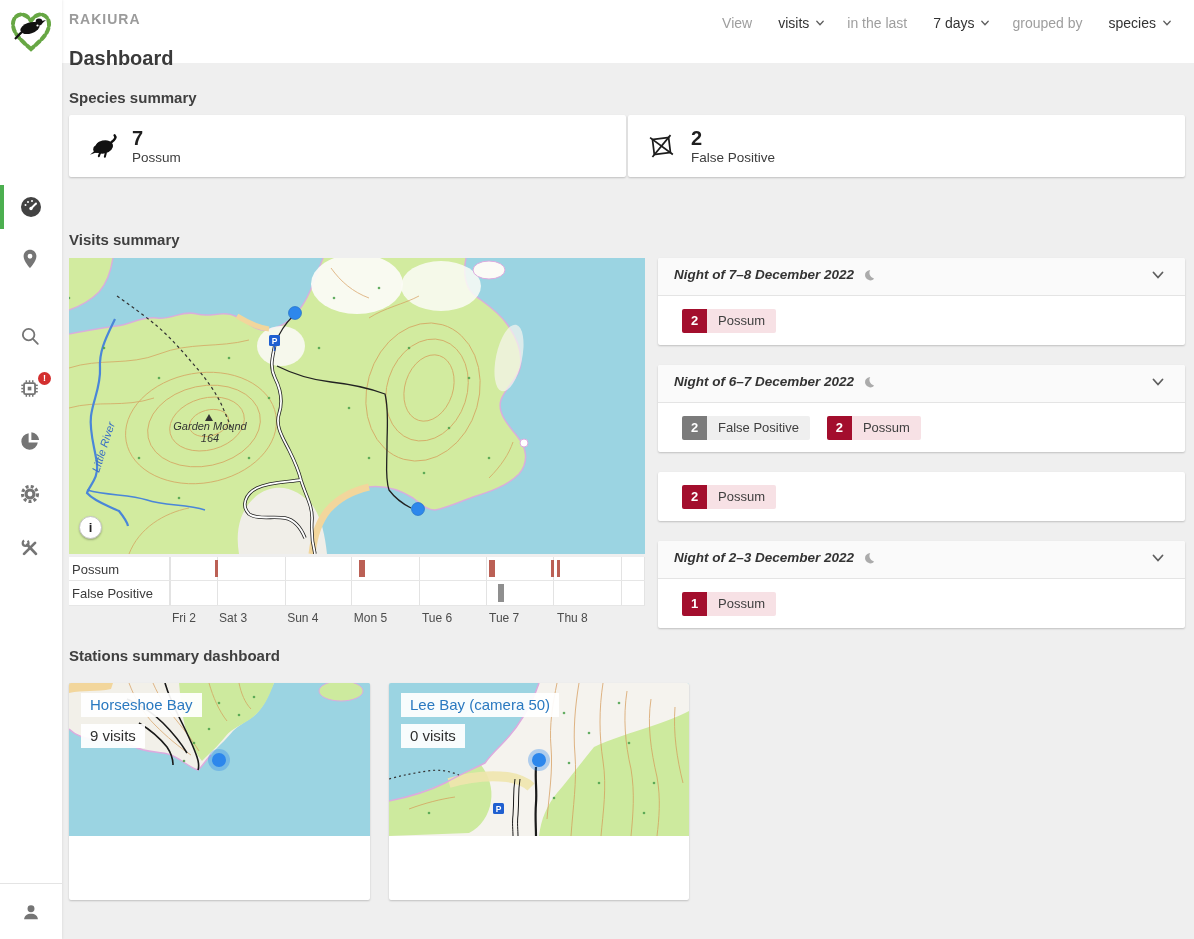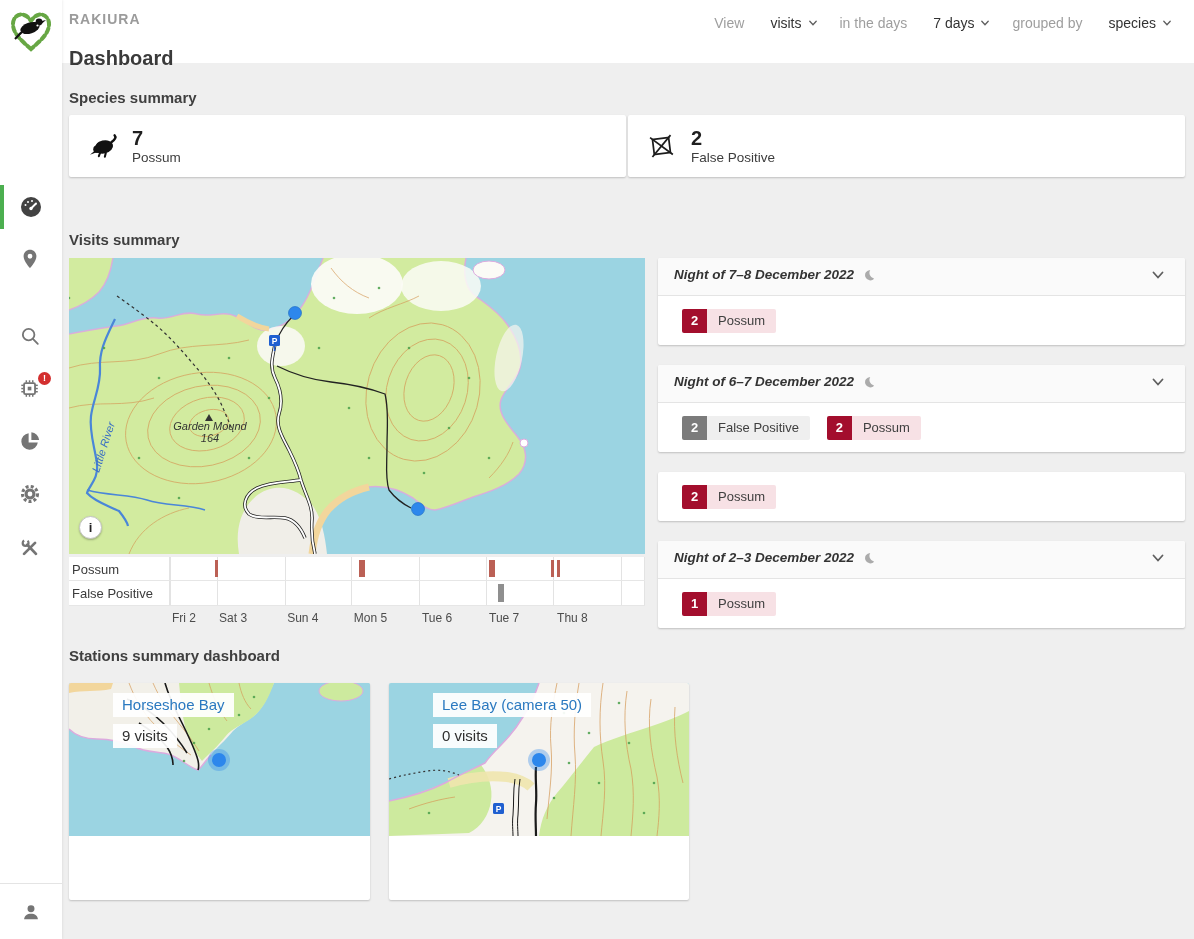--- a/index.html
+++ b/index.html
@@ -67,21 +67,21 @@
   .night-chev { margin-left:auto; width:14px; height:14px; }
   .night-body { height:49px; display:flex; align-items:center; padding:0 24px; gap:17px; }
   .badge { display:flex; height:24px; font-size:13px; border-radius:2px; overflow:hidden; }
   .badge .num { width:25px; color:#fff; font-weight:700; display:flex; align-items:center; justify-content:center; }
   .badge .lbl { padding:0 11px; line-height:24px; color:#404040; }
 
   
   .stations-row { display:flex; gap:19px; }
   .station-card { width:301px; height:217px; overflow:hidden; }
   .station-map { height:153px; position:relative; overflow:hidden; background:#9bd4e2; }
-  .chip { position:absolute; background:rgba(255,255,255,.93); padding:3px 9px 4px; font-size:15px; white-space:nowrap;margin-left:32px; }
+  .chip { position:absolute; background:rgba(255,255,255,.93); padding:3px 9px 4px; font-size:15px; white-space:nowrap; }
   .chip.name { top:10px; left:12px; color:#2a79c0; cursor:pointer; }
   .chip.visits { top:41px; left:12px; color:#2f2f2f; }
   .station-stats { padding:11px 16px 0 13px; }
   .stat-row { display:flex; align-items:center; height:24px; font-size:14px; color:#2f2f2f; }
   .stat-text { width:93px; flex:none; }
   .stat-count { font-weight:700; }
   .stat-bar { height:5px; border-radius:2px; }
   svg text { font-family:"Liberation Sans", sans-serif; }
 </style>
 </head>
@@ -182,21 +182,21 @@
         <div class="page-title">Dashboard</div>
       </div>
       <div class="tb-right">
         <span class="muted">View</span>
         <span class="val">
           <span>visits</span>
           <svg class="chev-sm" viewBox="0 0 14 14">
               <path d="M2.5 4.5 l4.5 5 4.5-5" stroke="#5f5f5f" stroke-width="1.8" fill="none" stroke-linecap="round"></path>
             </svg>
         </span>
-        <span class="muted">in the days</span>
+        <span class="muted">in the last</span>
         <span class="val">
           <span>7 days</span>
           <svg class="chev-sm" viewBox="0 0 14 14">
               <path d="M2.5 4.5 l4.5 5 4.5-5" stroke="#5f5f5f" stroke-width="1.8" fill="none" stroke-linecap="round"></path>
             </svg>
         </span>
         <span class="muted">grouped by</span>
         <span class="val" style="margin-right:0">
           <span>species</span>
           <svg class="chev-sm" viewBox="0 0 14 14">

